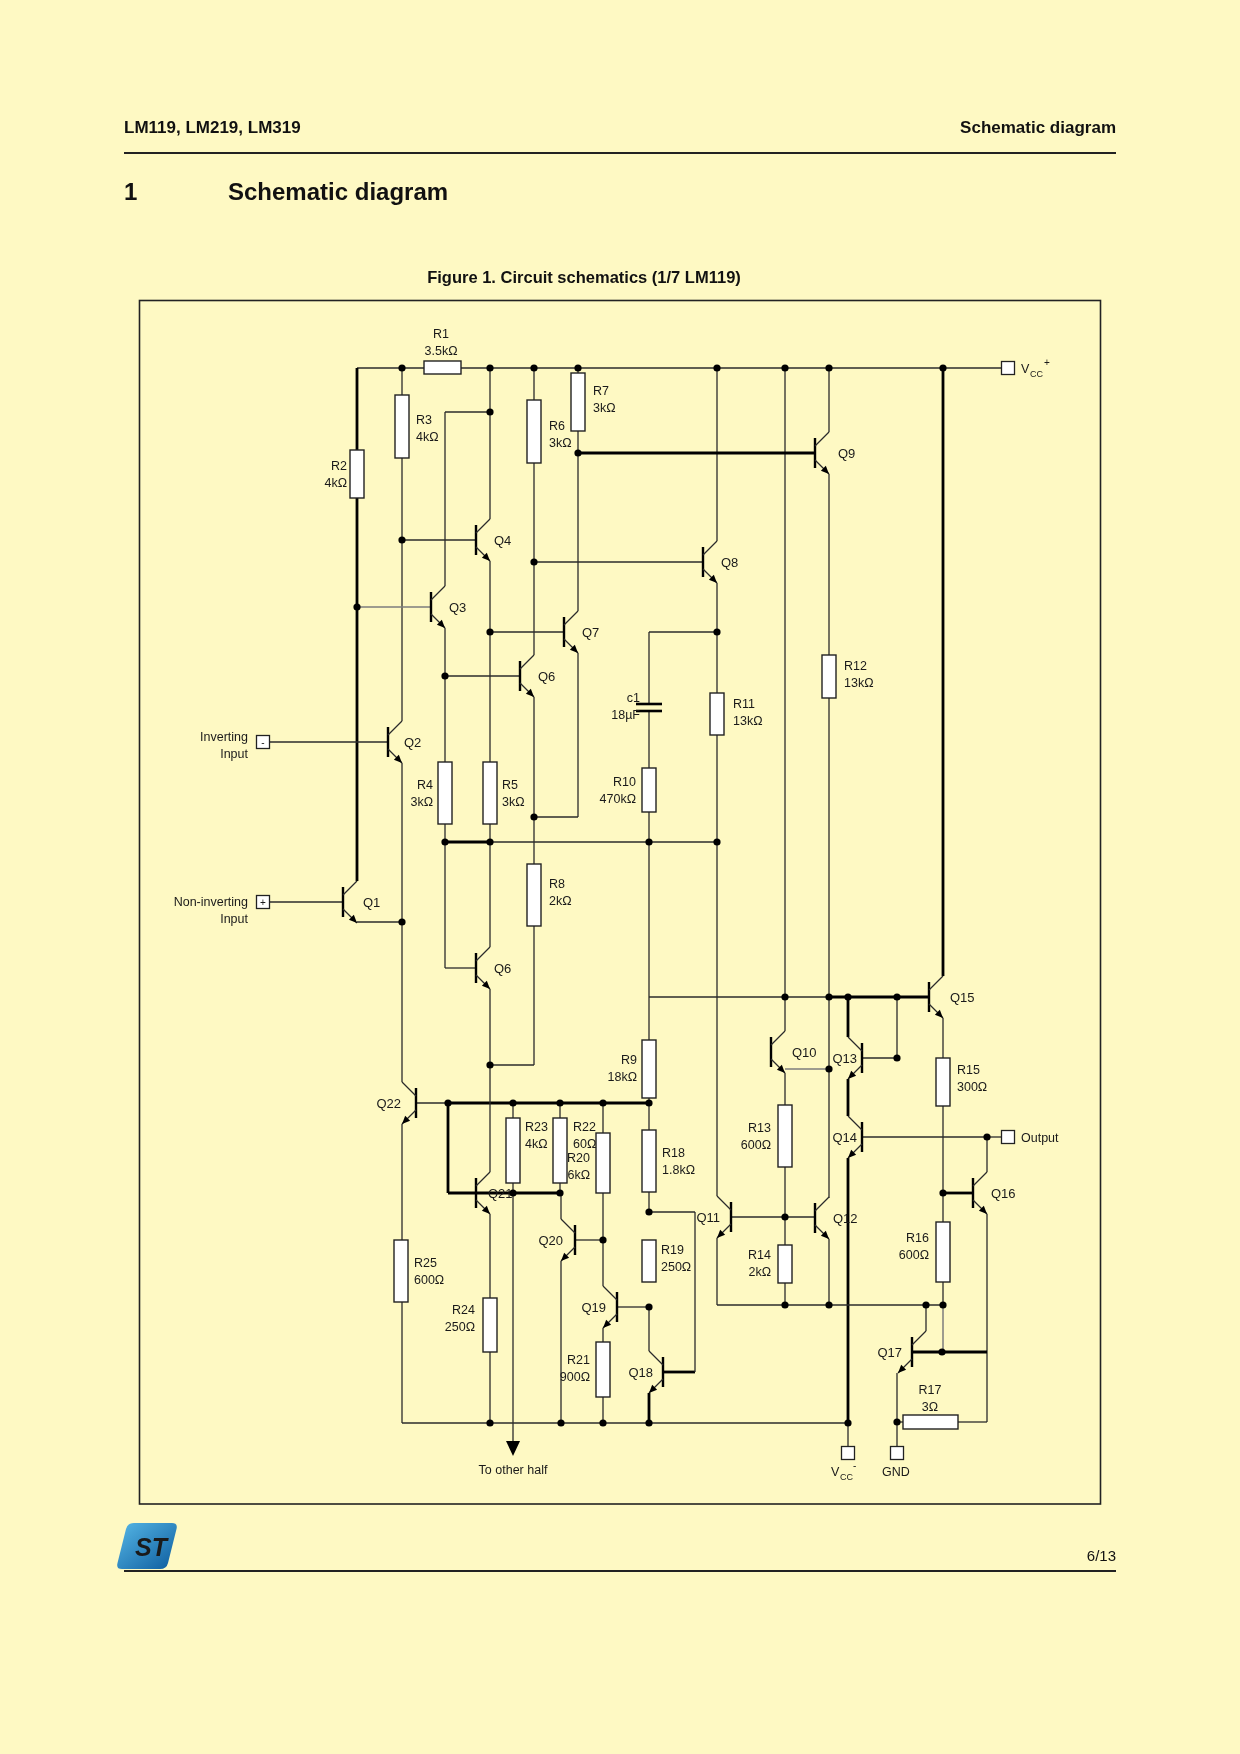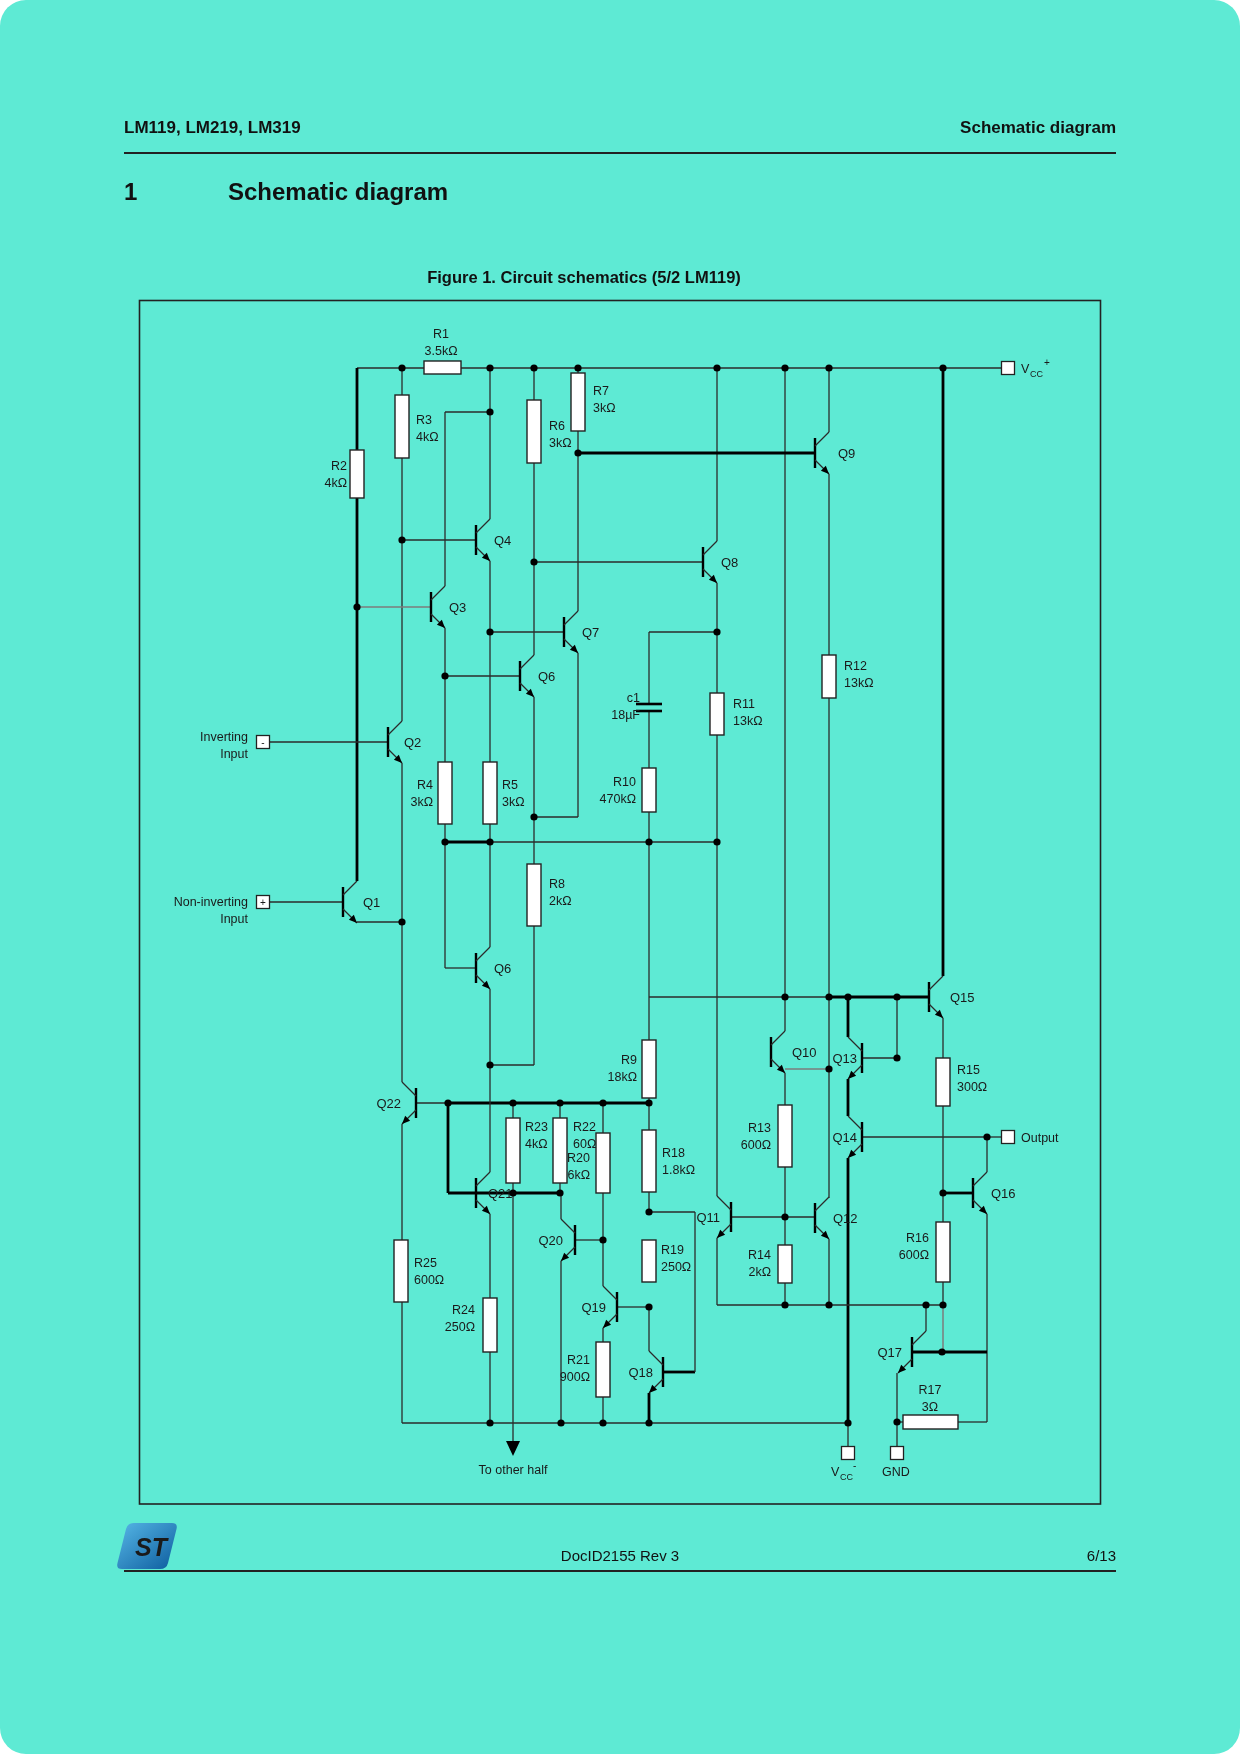--- a/index.html
+++ b/index.html
@@ -1,17 +1,17 @@
 <!DOCTYPE html>
 <html><head>
 <meta charset="utf-8">
 <style>
   html,body{margin:0;padding:0;background:#ffffff;}
-  #page{position:relative;width:1240px;height:1754px;background:#5eead4;
-        font-family:"Liberation Sans", sans-serif;color:#111;overflow:hidden;border-radius:26px;}
+  #page{position:relative;width:1240px;height:1754px;background:#fef9c3;
+        font-family:"Liberation Sans", sans-serif;color:#111;overflow:hidden;}
   .abs{position:absolute;}
   .hdr{font-size:17px;font-weight:bold;white-space:nowrap;}
   .rule{background:#222;height:2px;}
   .sec-num{font-size:24px;font-weight:bold;}
   .sec-title{font-size:24px;font-weight:bold;}
   .caption{font-size:16.5px;font-weight:bold;text-align:center;}
   .ftr{font-size:15px;white-space:nowrap;}
   svg text{font-family:"Liberation Sans", sans-serif;fill:#1a1a1a;}
 </style>
 </head>
@@ -19,21 +19,21 @@
 
 <div id="page">
 
   <div class="abs hdr" style="left:124px;top:118px;">LM119, LM219, LM319</div>
   <div class="abs hdr" style="right:124px;top:118px;">Schematic diagram</div>
   <div class="abs rule" style="left:124px;top:152px;width:992px;"></div>
 
   <div class="abs sec-num" style="left:124px;top:178px;">1</div>
   <div class="abs sec-title" style="left:228px;top:178px;">Schematic diagram</div>
 
-  <div class="abs caption" style="left:139px;top:268px;width:890px;">Figure 1. Circuit schematics (5/2 LM119)</div>
+  <div class="abs caption" style="left:139px;top:268px;width:890px;">Figure 1. Circuit schematics (1/7 LM119)</div>
 
   <svg id="schsvg" class="abs" style="left:0;top:0;" width="1240" height="1754" viewBox="0 0 1240 1754">
     <rect x="139.5" y="300.5" width="961" height="1203.5" fill="none" stroke="#222" stroke-width="1.6"></rect>
     <g id="circuit">
         <line x1="357" y1="368" x2="1002" y2="368" stroke="#2b2b2b" stroke-width="1.3"></line>
         <line x1="357" y1="368" x2="357" y2="881" stroke="#000000" stroke-width="2.8"></line>
         <line x1="402" y1="368" x2="402" y2="721" stroke="#2b2b2b" stroke-width="1.3"></line>
         <line x1="490" y1="368" x2="490" y2="519" stroke="#2b2b2b" stroke-width="1.3"></line>
         <line x1="534" y1="368" x2="534" y2="562" stroke="#2b2b2b" stroke-width="1.3"></line>
         <line x1="578" y1="368" x2="578" y2="453" stroke="#2b2b2b" stroke-width="1.3"></line>
@@ -405,16 +405,15 @@
   <svg class="abs" style="left:115px;top:1520px;" width="64" height="52" viewBox="0 0 64 52">
     <defs>
       <linearGradient id="stg" x1="0" y1="0" x2="1" y2="1">
         <stop offset="0" stop-color="#56b7e6"></stop>
           <stop offset="1" stop-color="#0d5c9e"></stop>
       </linearGradient>
     </defs>
     <path d="M 19 3 L 57 3 Q 63 3 61.5 9 L 53 43 Q 51.5 49 45 49 L 7 49 Q 1 49 2.5 43 L 11 9 Q 12.5 3 19 3 Z" fill="url(#stg)"></path>
     <text x="20" y="36" font-size="25" font-weight="bold" font-style="italic" fill="#ffffff">ST</text>
   </svg>
-  <div class="abs ftr" style="left:124px;top:1547px;width:992px;text-align:center;">DocID2155 Rev 3</div>
   <div class="abs ftr" style="right:124px;top:1547px;">6/13</div>
   <div class="abs rule" style="left:124px;top:1570px;width:992px;height:1.5px;"></div>
 </div>
 
 </body></html>

